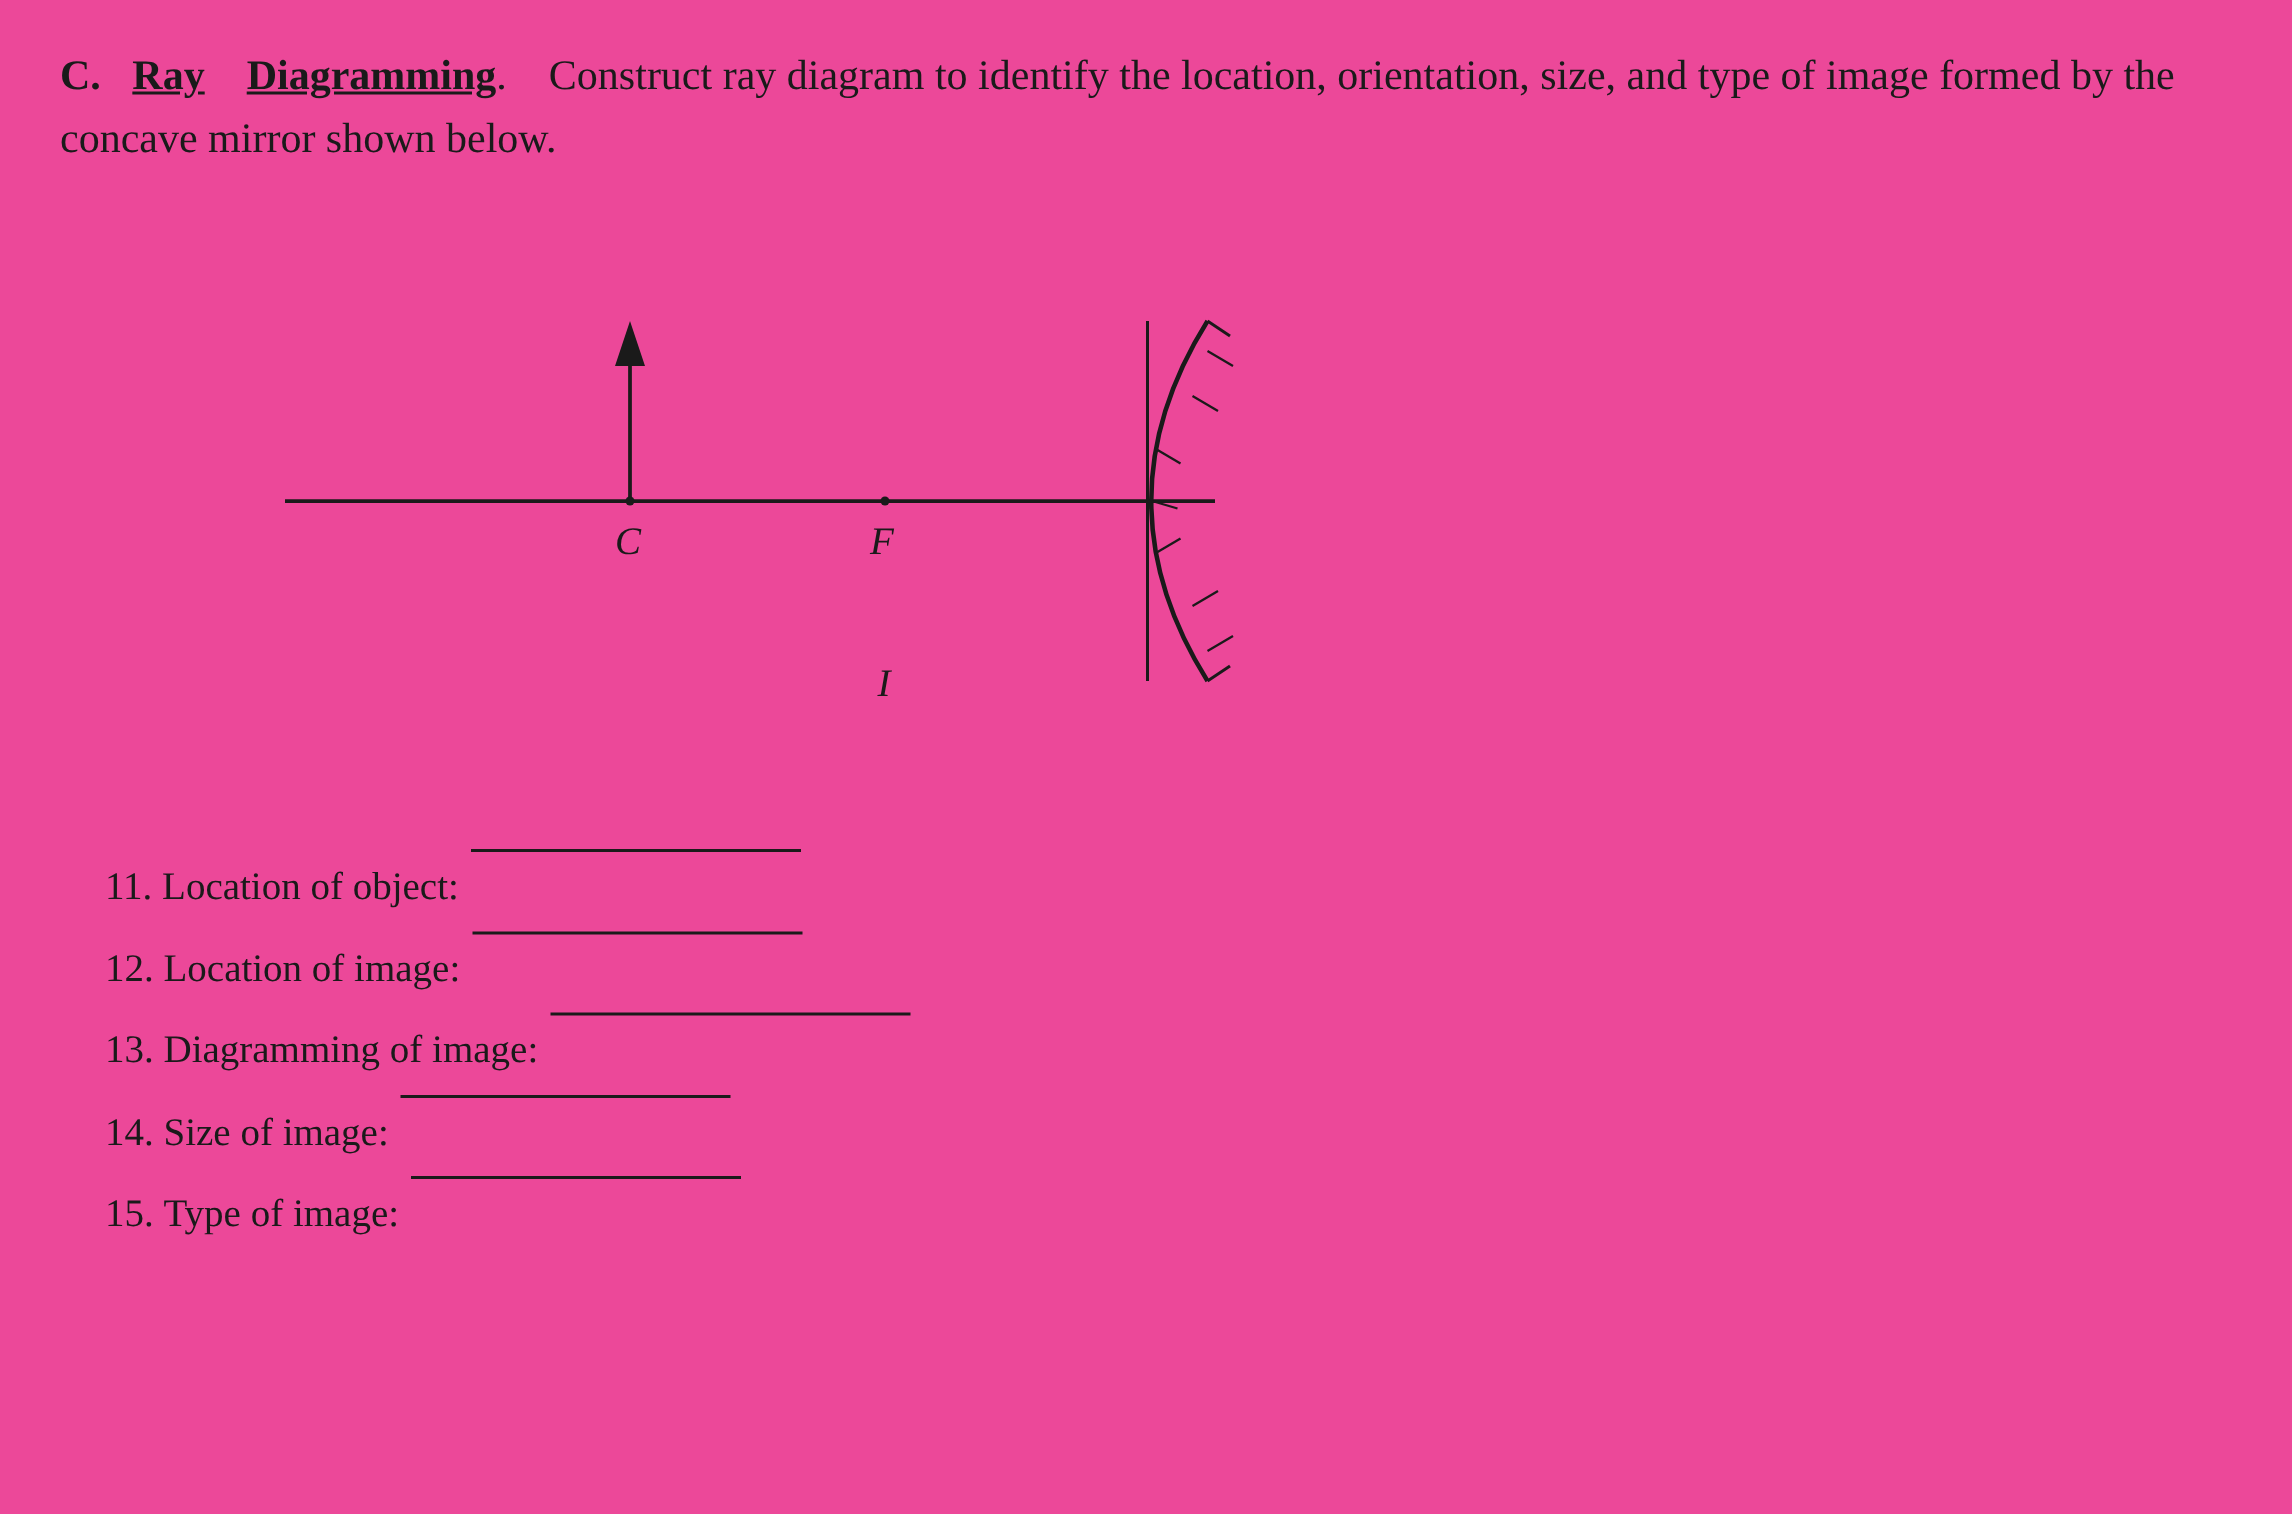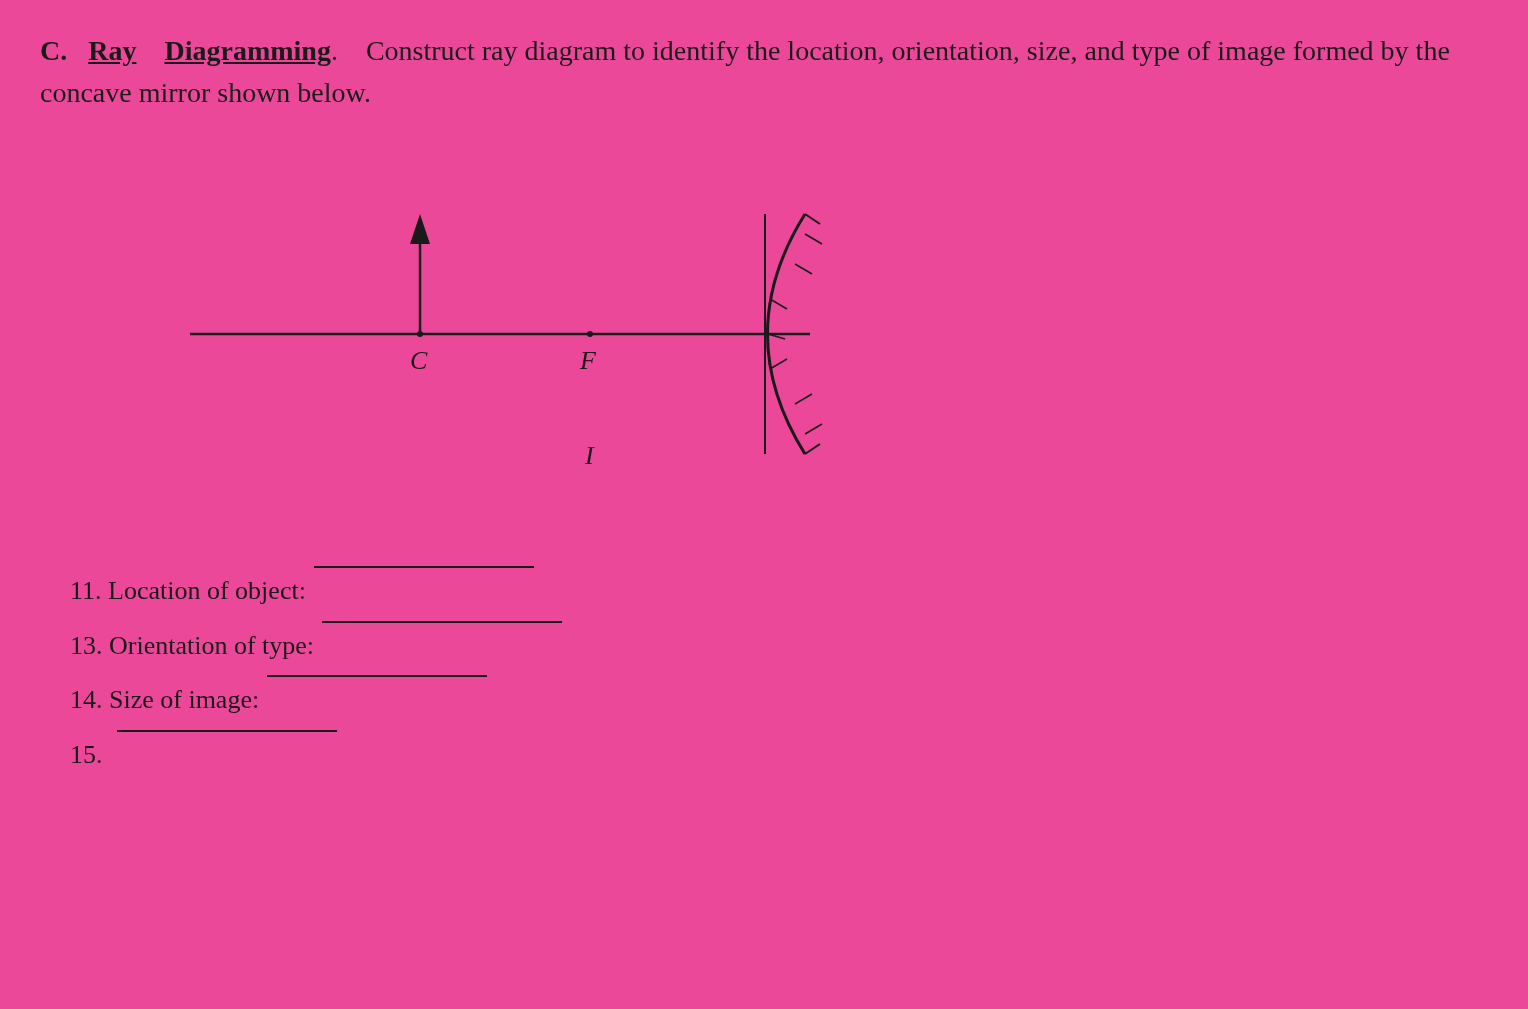--- a/index.html
+++ b/index.html
@@ -138,28 +138,34 @@
     </svg>
   </div>
 
   <div class="questions-section">
     <div class="question-line">
       <span>11.&nbsp;</span>
       <span>Location of object:</span>
       <span class="blank-line"></span>
     </div>
     <div class="question-line">
+      <span>12.&nbsp;</span>
+      <span>Location of image:</span>
+      <span class="blank-line"></span>
+    </div>
+    <div class="question-line">
       <span>13.&nbsp;</span>
-      <span>Orientation of type:</span>
+      <span>Diagramming of image:</span>
       <span class="blank-line-long"></span>
     </div>
     <div class="question-line">
       <span>14.&nbsp;</span>
       <span>Size of image:</span>
       <span class="blank-line"></span>
     </div>
     <div class="question-line">
       <span>15.&nbsp;</span>
+      <span>Type of image:</span>
       <span class="blank-line"></span>
     </div>
   </div>
 
 </div>
 
 </body></html>

